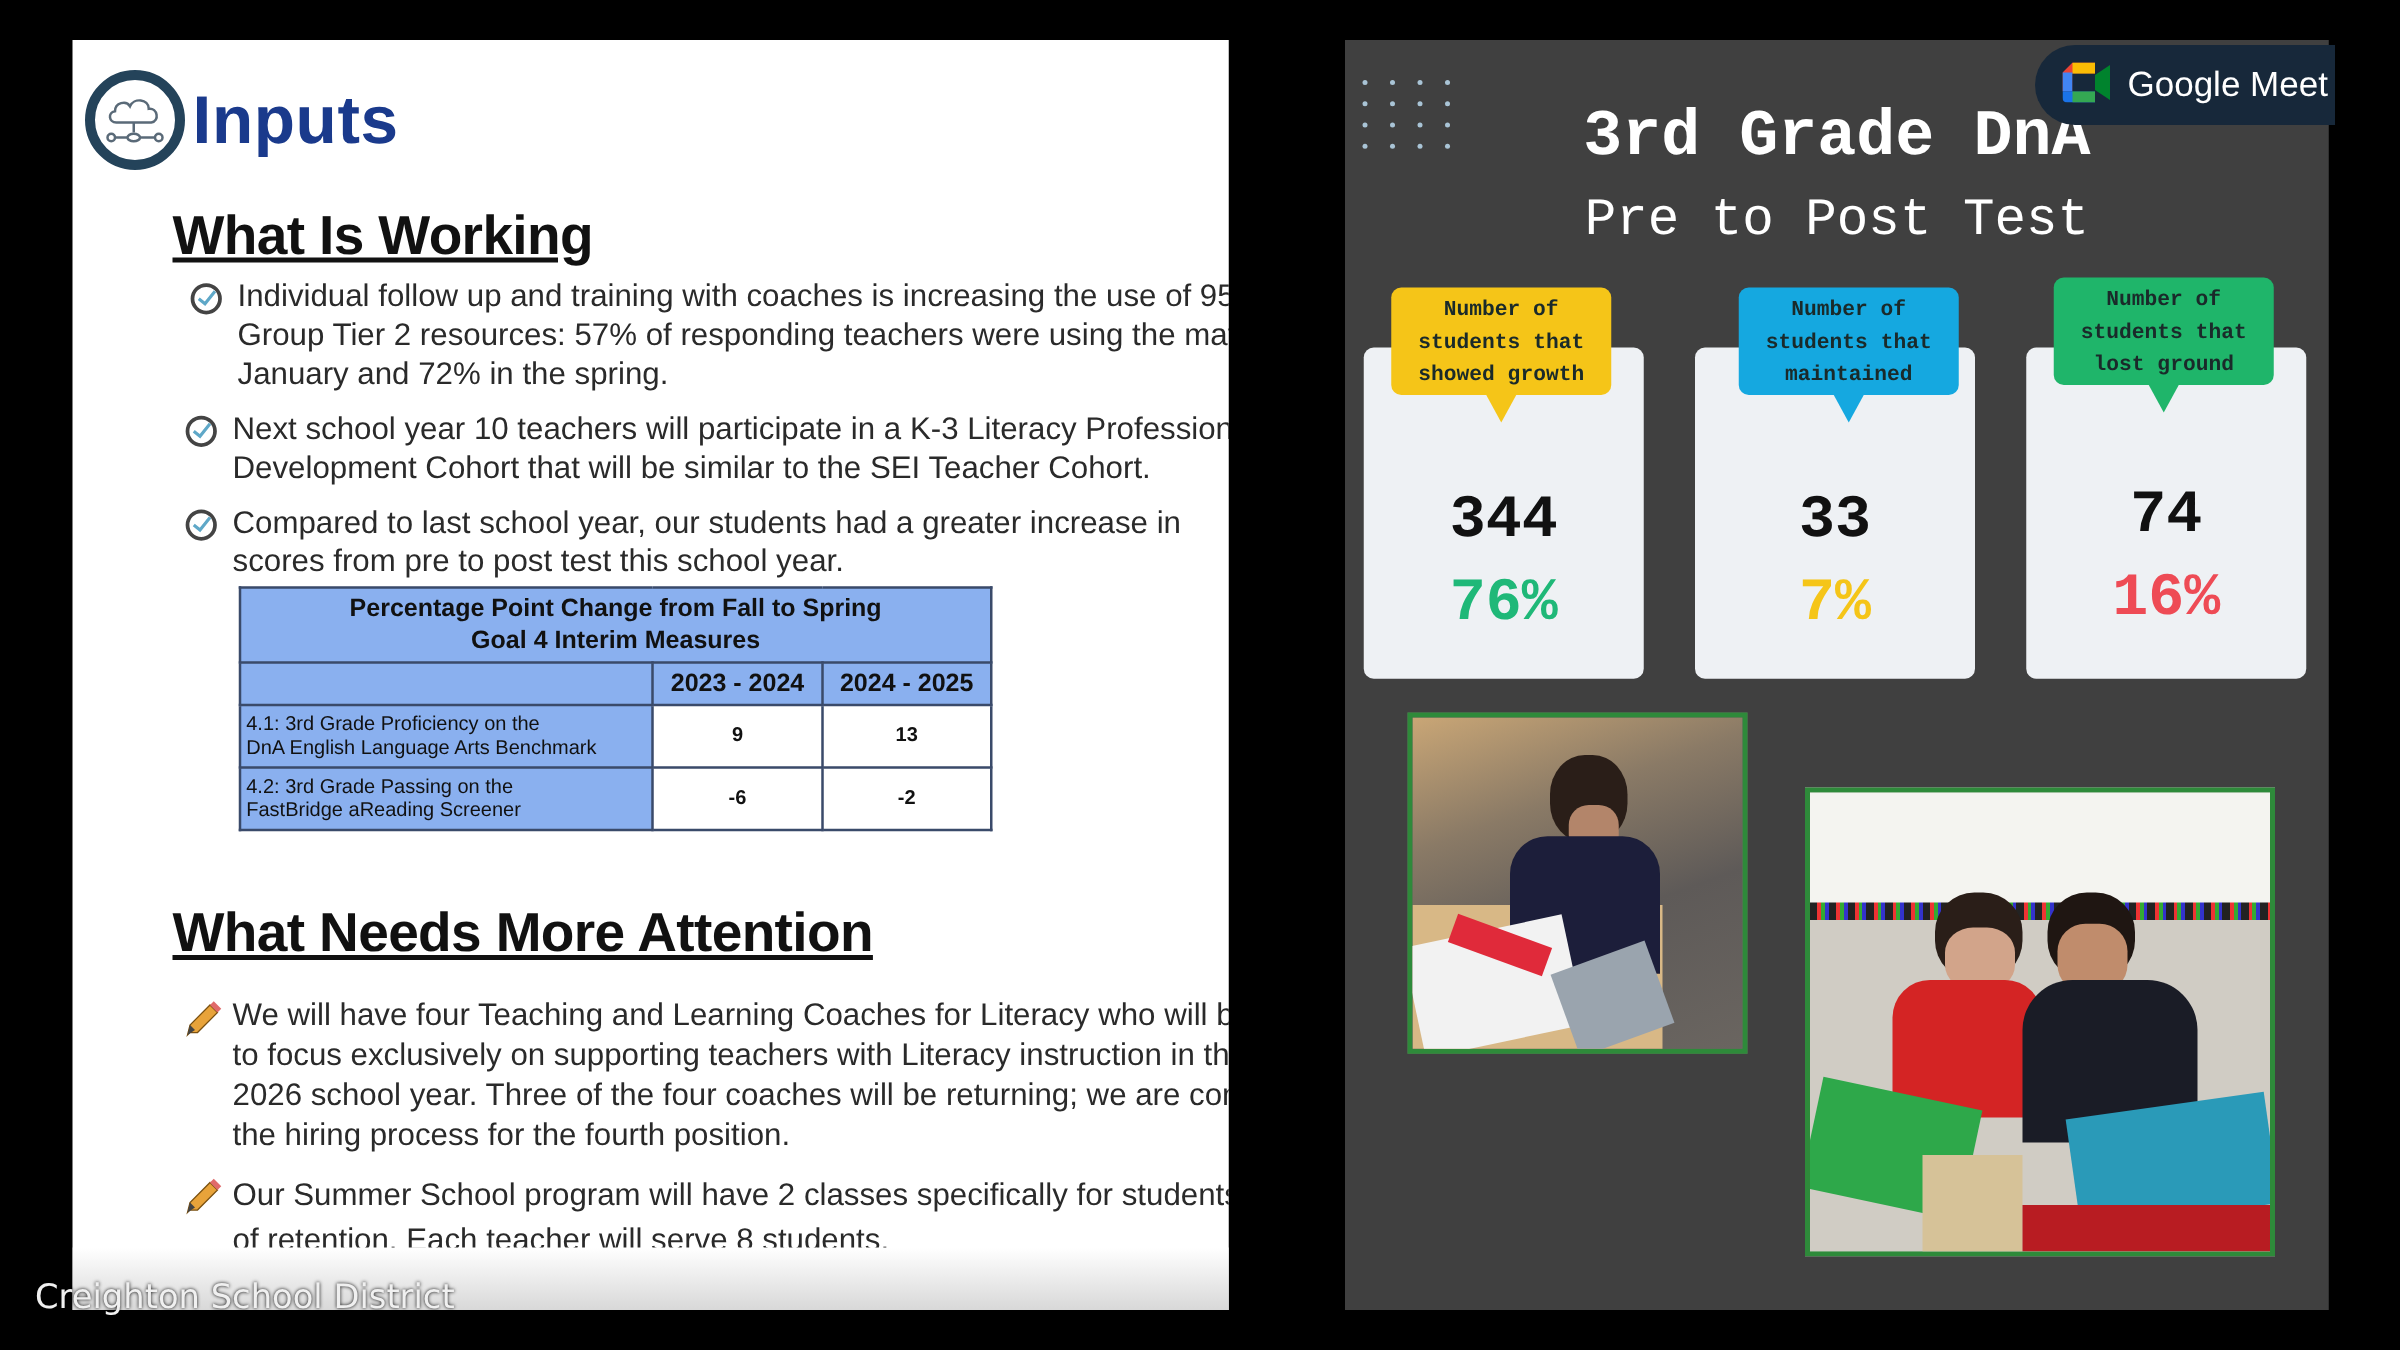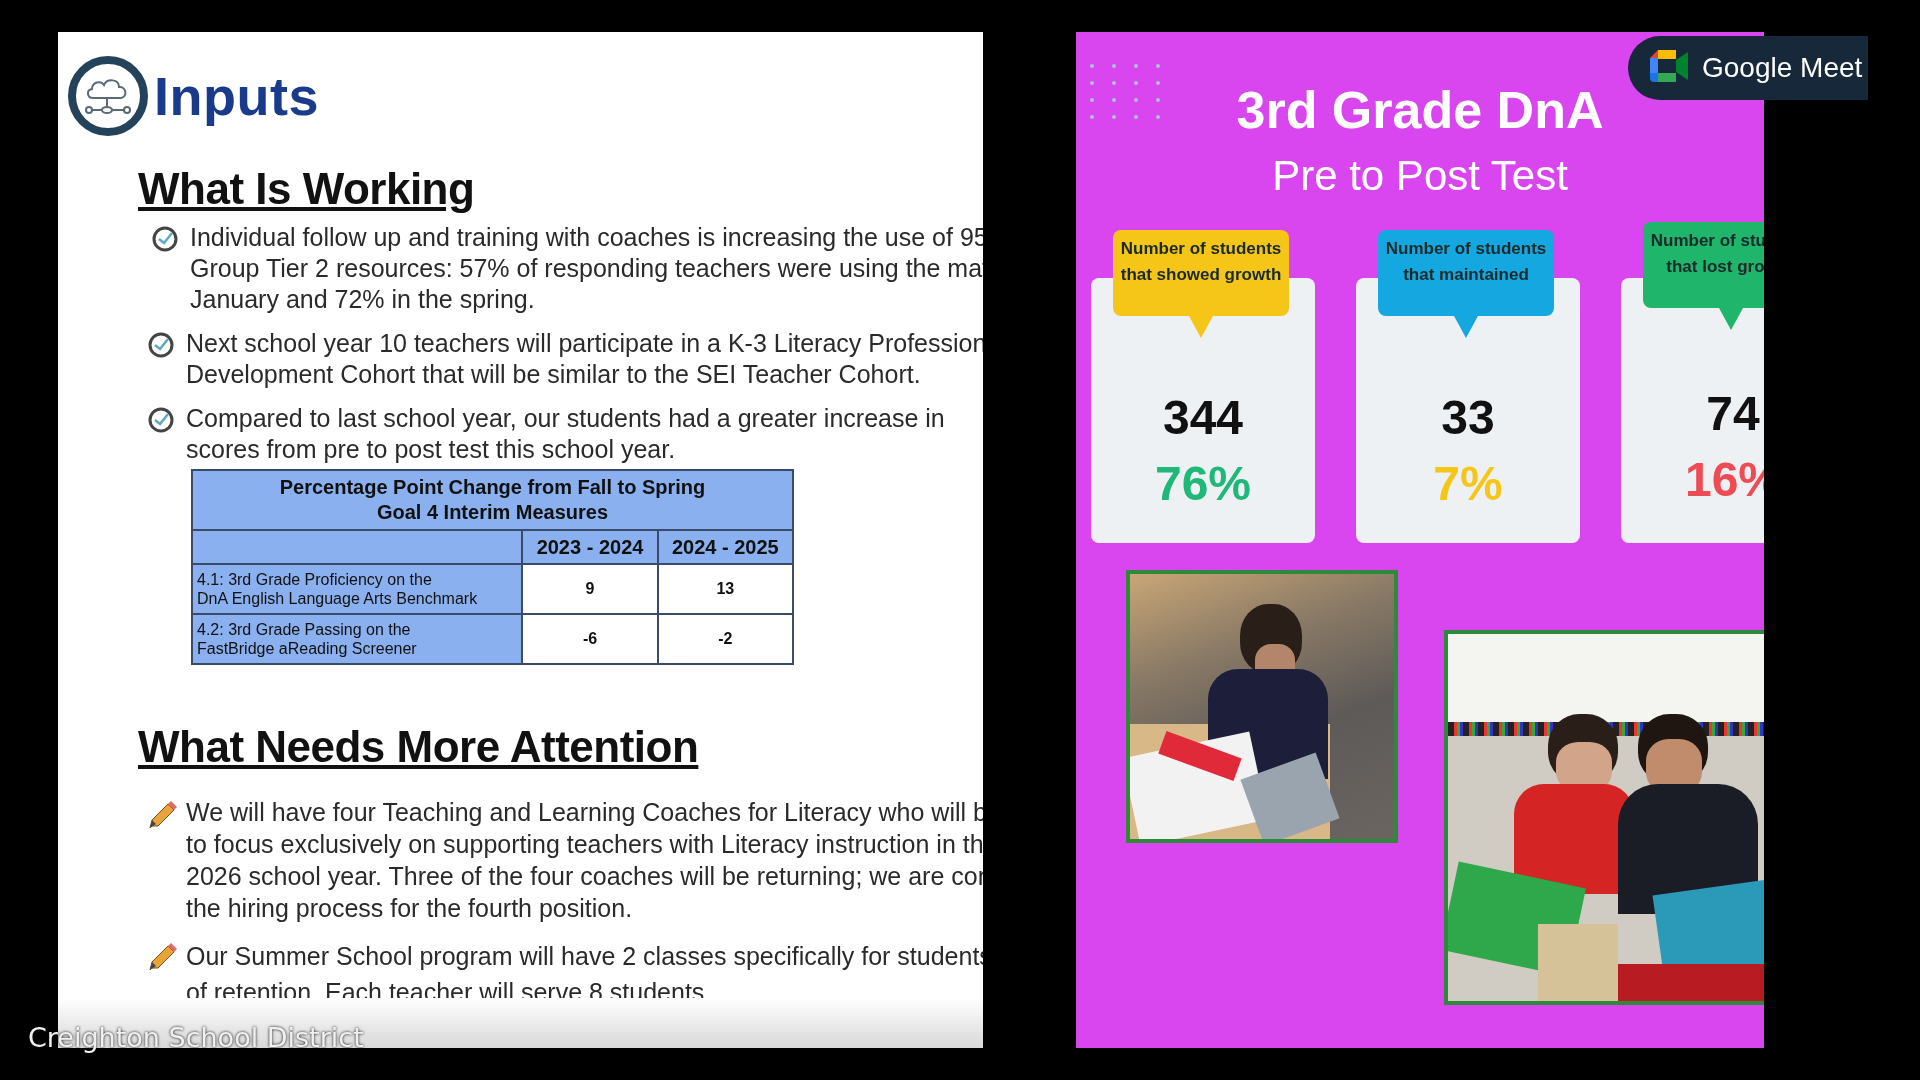--- a/index.html
+++ b/index.html
@@ -1,19 +1,19 @@
 <!DOCTYPE html>
 <html><head>
 <meta charset="utf-8">
 <style>
   html, body { margin:0; padding:0; }
   body { width:1920px; height:1080px; background:#000; position:relative; overflow:hidden; font-family:"Liberation Sans", sans-serif; }
   .slide-left { position:absolute; left:58px; top:32px; width:925px; height:1016px; background:#ffffff; overflow:hidden; }
   .slide-left .fade { position:absolute; left:0; right:0; bottom:0; height:50px; background:linear-gradient(#ffffff, #d8d8d8); }
-  .slide-right { position:absolute; left:1076px; top:32px; width:688px; height:1016px; background:#d946ef; overflow:hidden; }
+  .slide-right { position:absolute; left:1076px; top:32px; width:787px; height:1016px; background:#404040; overflow:hidden;font-family:Liberation Mono, monospace; }
 
   .inputs-header { position:absolute; left:10px; top:24px; display:flex; align-items:center; }
   .inputs-icon { width:80px; height:80px; border:8px solid #24435a; border-radius:50%; box-sizing:border-box; display:flex; align-items:center; justify-content:center; background:#fff; }
   .inputs-title { font-size:54px; font-weight:bold; color:#1a3a8c; margin-left:6px; letter-spacing:0.5px; }
 
   .section-title { position:absolute; left:80px; font-size:44px; font-weight:bold; color:#111; letter-spacing:-0.5px;text-decoration:underline; }
   .bullet { position:absolute; left:88px; width:930px; display:flex; align-items:flex-start; }
   .bullet .ico { flex:0 0 34px; margin-right:6px; margin-top:2px; }
   .bullet .txt { font-size:25px; line-height:31px; color:#2a2a2a; }
   .bullet.att .txt { line-height:32px; }
@@ -167,21 +167,21 @@
   </div>
   <div class="dna-title">3rd Grade DnA</div>
   <div class="dna-sub">Pre to Post Test</div>
 
   <div class="stat-card" style="left:15px;">
     <div class="stat-tag" style="background:#f5c518; border-top-color:#f5c518;">Number of students that showed growth</div>
     <div class="stat-num">344</div>
     <div class="stat-pct" style="color:#1fb878;">76%</div>
   </div>
   <div class="stat-card" style="left:280px;">
-    <div class="stat-tag" style="background:#15a8e0; border-top-color:#15a8e0;">Number of students that maintained</div>
+    <div class="stat-tag" style="background:#15a8e0; border-top-color:#15a8e0;margin-left:13px;">Number of students that maintained</div>
     <div class="stat-num">33</div>
     <div class="stat-pct" style="color:#f5c518;">7%</div>
   </div>
   <div class="stat-card" style="left:545px;">
     <div class="stat-tag" style="background:#1fb56a; border-top-color:#1fb56a; top:-56px;">Number of students that lost ground</div>
     <div class="stat-num" style="top:108px;">74</div>
     <div class="stat-pct" style="color:#ee4b55; top:174px;">16%</div>
   </div>
 
   <div class="photo" style="left:50px; top:538px; width:272px; height:273px; background:#6b6660;">

